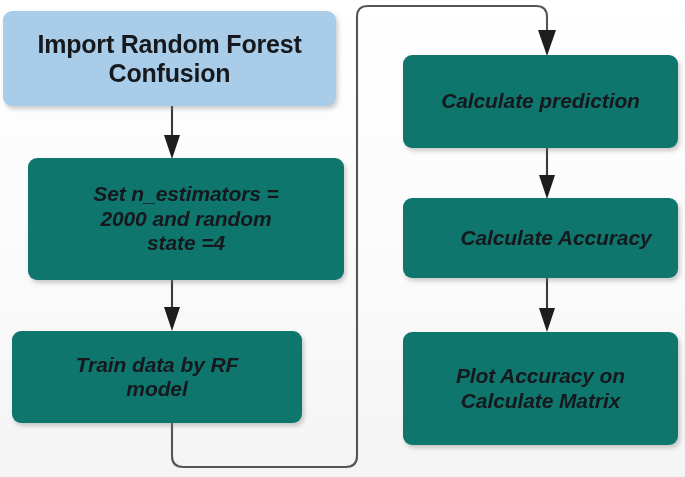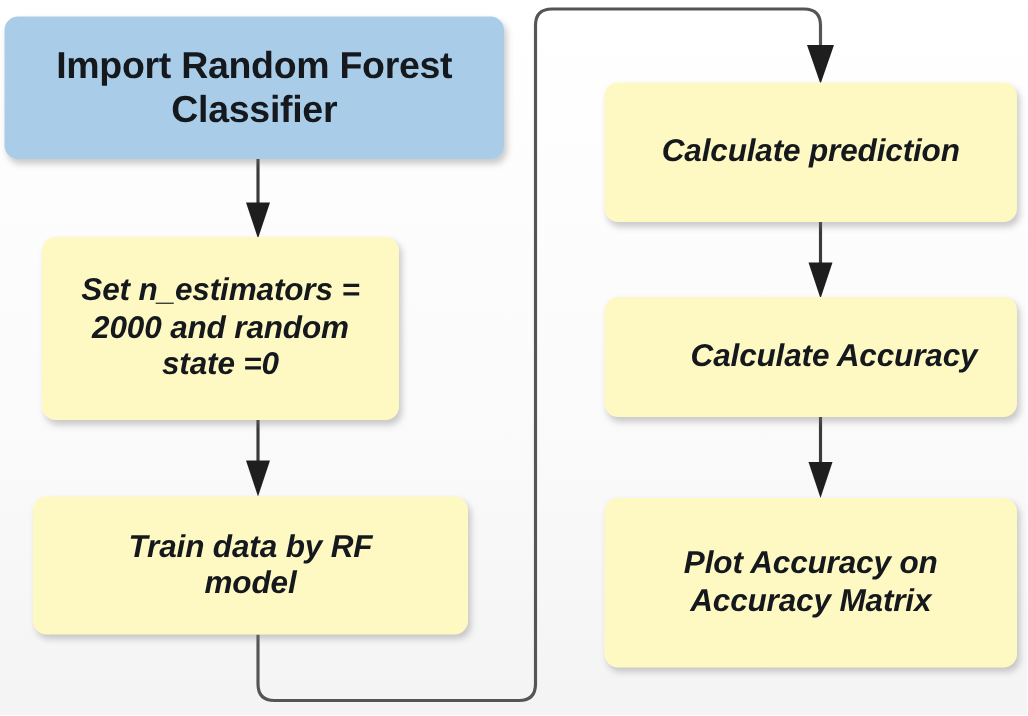--- a/index.html
+++ b/index.html
@@ -36,21 +36,21 @@
     border-radius: 9px;
     color: #15181c;
     box-shadow: 2px 3px 4px rgba(120,120,120,0.38);
     z-index: 3;
     padding: 2px 10px;
   }
   .node.light {
     background: #a9cde9;
   }
   .node.mid {
-    background: #fef9c3;
+    background: #0f766e;
   }
   .node .label {
     display: block;
     line-height: 1.16;
     width: 100%;
   }
   .node.title-node .label {
     font-size: 25px;
     font-weight: 700;
     font-style: normal;
@@ -113,36 +113,36 @@
       <polygon class="arrowhead" points="547,199 539,175 555,175"></polygon>
     </g>
 
     <g>
       <path class="wire" d="M 547 278 L 547 318"></path>
       <polygon class="arrowhead" points="547,332 539,308 555,308"></polygon>
     </g>
   </svg>
 
   <div class="node light title-node" style="left:3px; top:11px; width:333px; height:95px;">
-    <span class="label"><span>Import Random Forest</span><br><span>Classifier</span></span>
+    <span class="label"><span>Import Random Forest</span><br><span>Confusion</span></span>
   </div>
 
-  <div class="node mid step-node" style="left:28px; top:158px; width:238px; height:122px;">
-    <span class="label"><span>Set n_estimators =</span><br><span>2000 and random</span><br><span>state =0</span></span>
+  <div class="node mid step-node" style="left:28px; top:158px; width:316px; height:122px;">
+    <span class="label"><span>Set n_estimators =</span><br><span>2000 and random</span><br><span>state =4</span></span>
   </div>
 
-  <div class="node mid step-node" style="left:22px; top:331px; width:290px; height:92px;">
+  <div class="node mid step-node" style="left:12px; top:331px; width:290px; height:92px;">
     <span class="label"><span>Train data by RF</span><br><span>model</span></span>
   </div>
 
   <div class="node mid step-node" style="left:403px; top:55px; width:275px; height:93px;">
     <span class="label">Calculate prediction</span>
   </div>
 
   <div class="node mid step-node" style="left:403px; top:198px; width:275px; height:80px;padding-left:41px;">
     <span class="label">Calculate Accuracy</span>
   </div>
 
   <div class="node mid step-node" style="left:403px; top:332px; width:275px; height:113px;">
-    <span class="label"><span>Plot Accuracy on</span><br><span>Accuracy Matrix</span></span>
+    <span class="label"><span>Plot Accuracy on</span><br><span>Calculate Matrix</span></span>
   </div>
 
 </div>
 
 </body></html>

